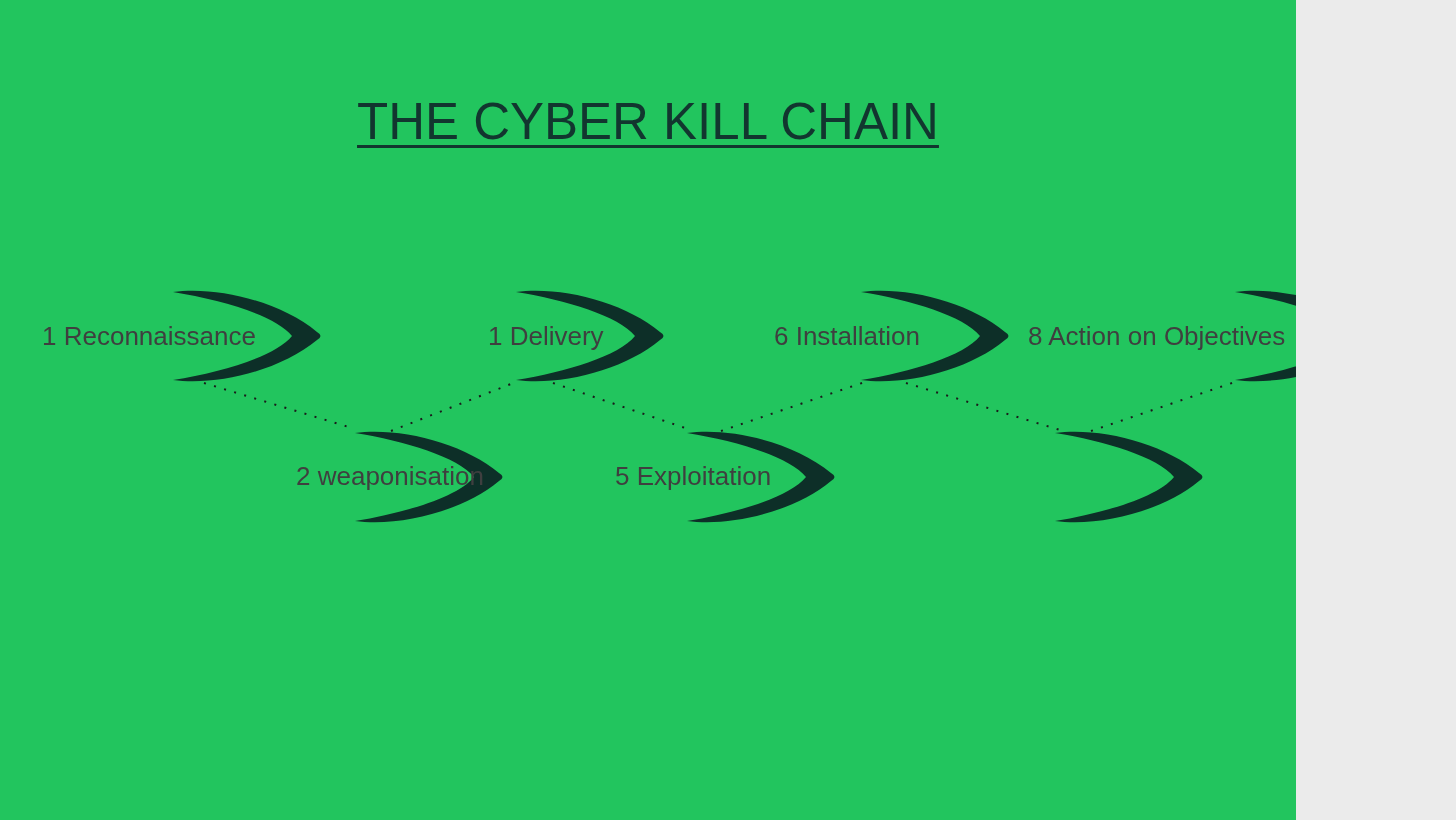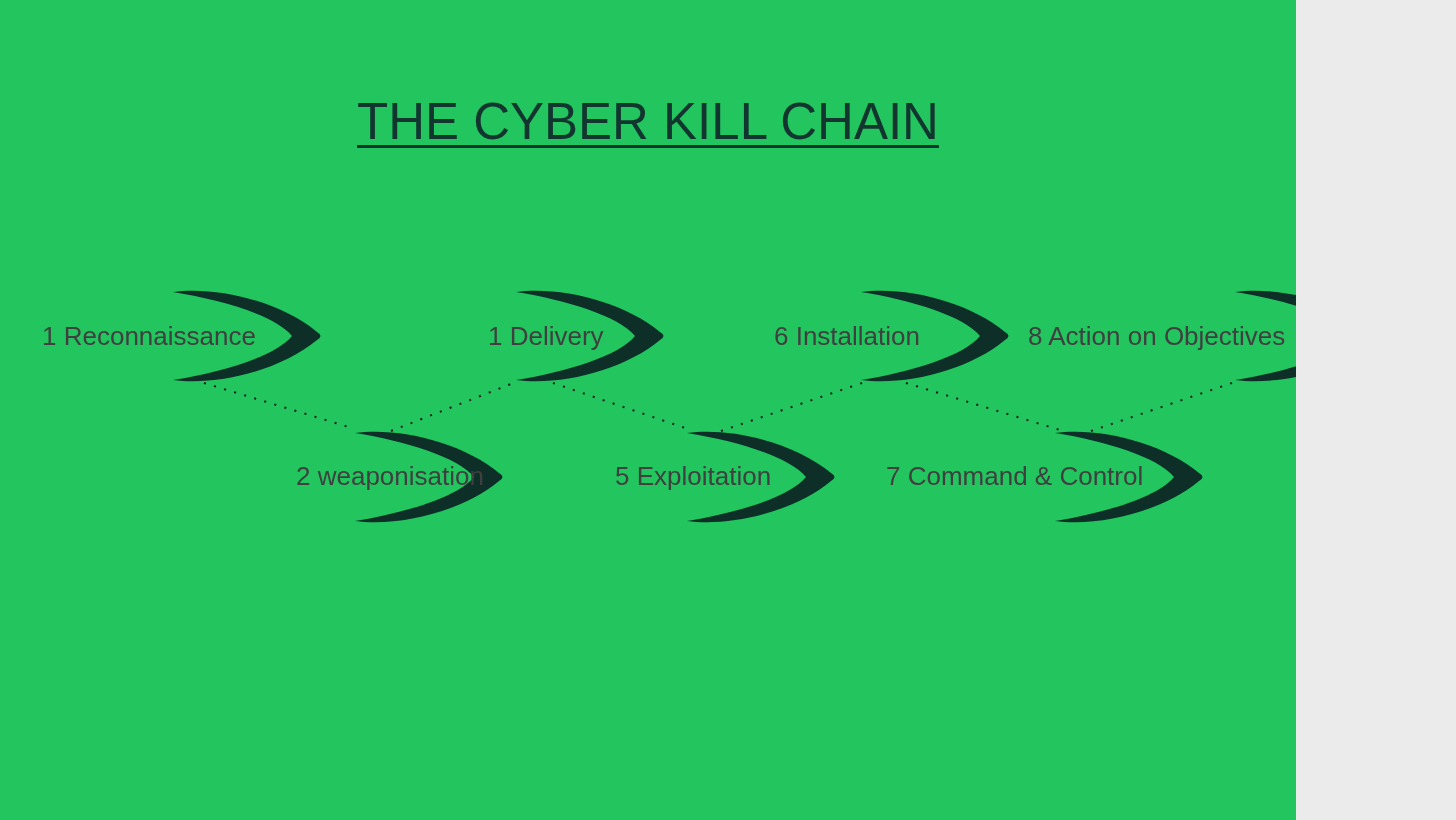--- a/index.html
+++ b/index.html
@@ -98,17 +98,16 @@
   <div class="stage-label row-top pos-1">1 Reconnaissance</div>
 
   <div class="stage-label row-bottom pos-2">2 weaponisation</div>
 
   <div class="stage-label row-top pos-4">1 Delivery</div>
 
   <div class="stage-label row-bottom pos-5">5 Exploitation</div>
 
   <div class="stage-label row-top pos-6">6 Installation</div>
 
-  <div class="stage-label row-bottom pos-7">7 Command &amp; Control</div>
 
   <div class="stage-label row-top pos-8">8 Action on Objectives</div>
 
 </div>
 
 </body></html>

